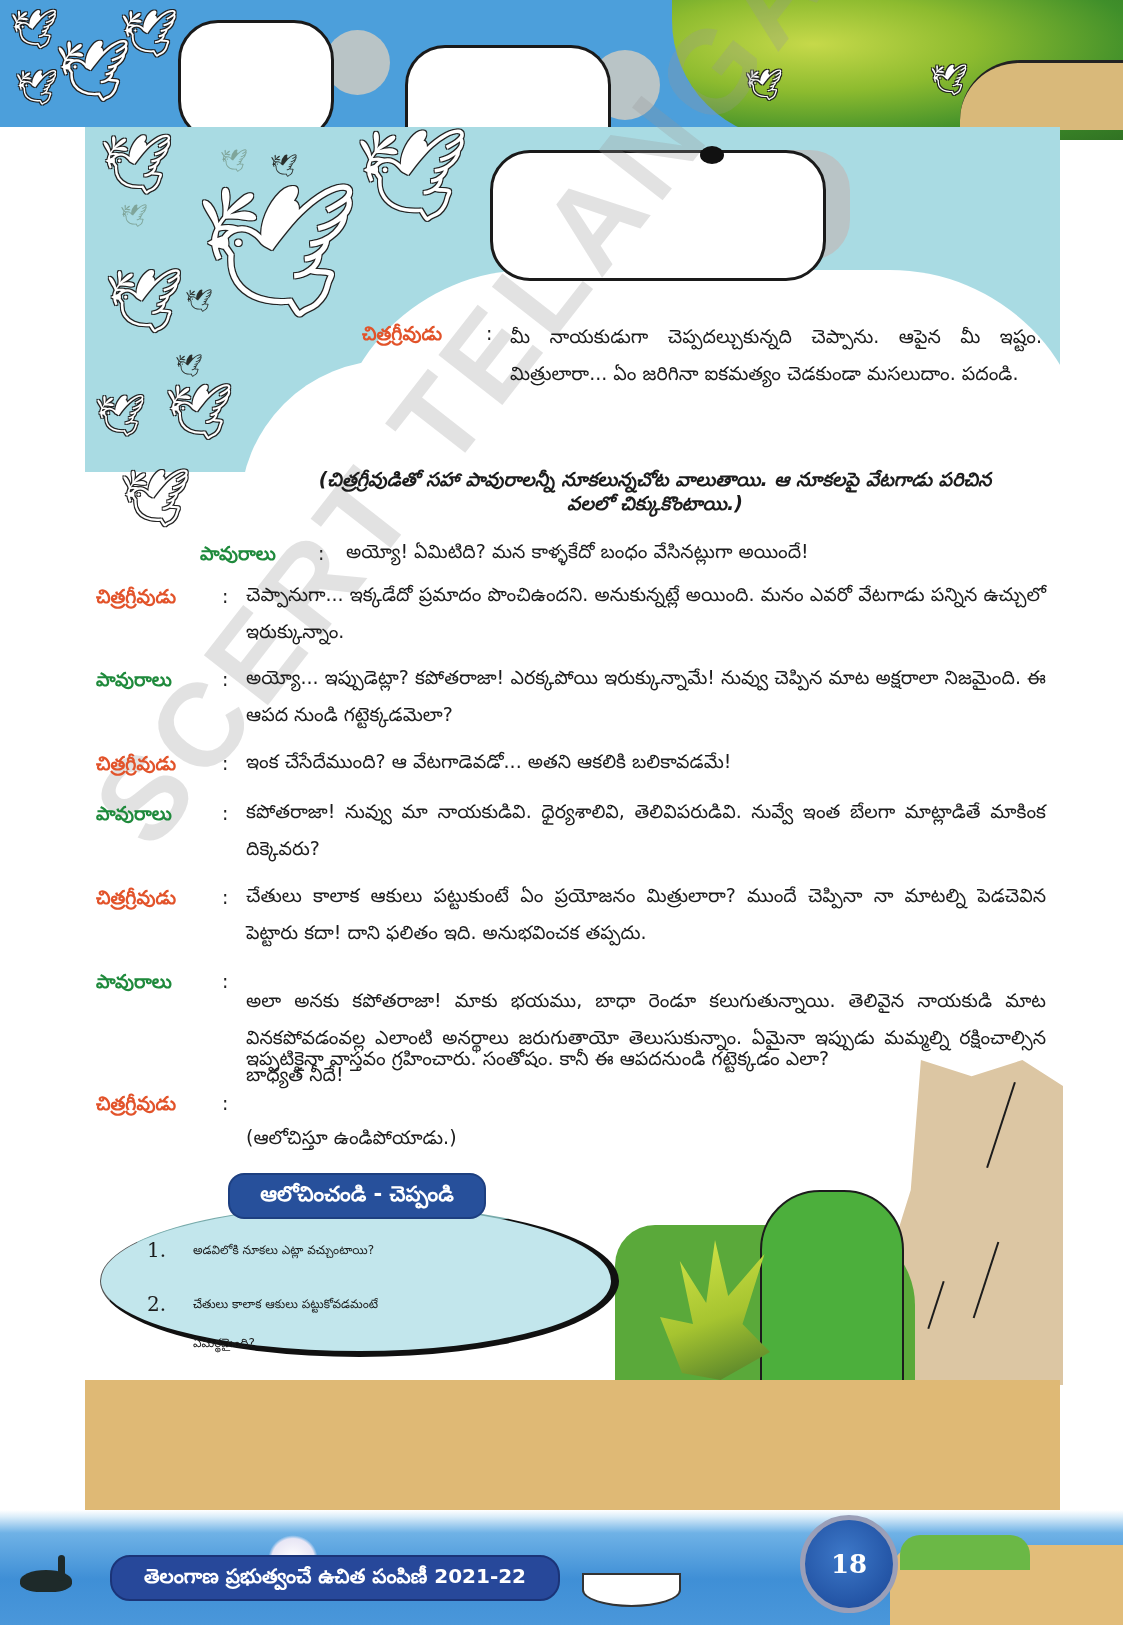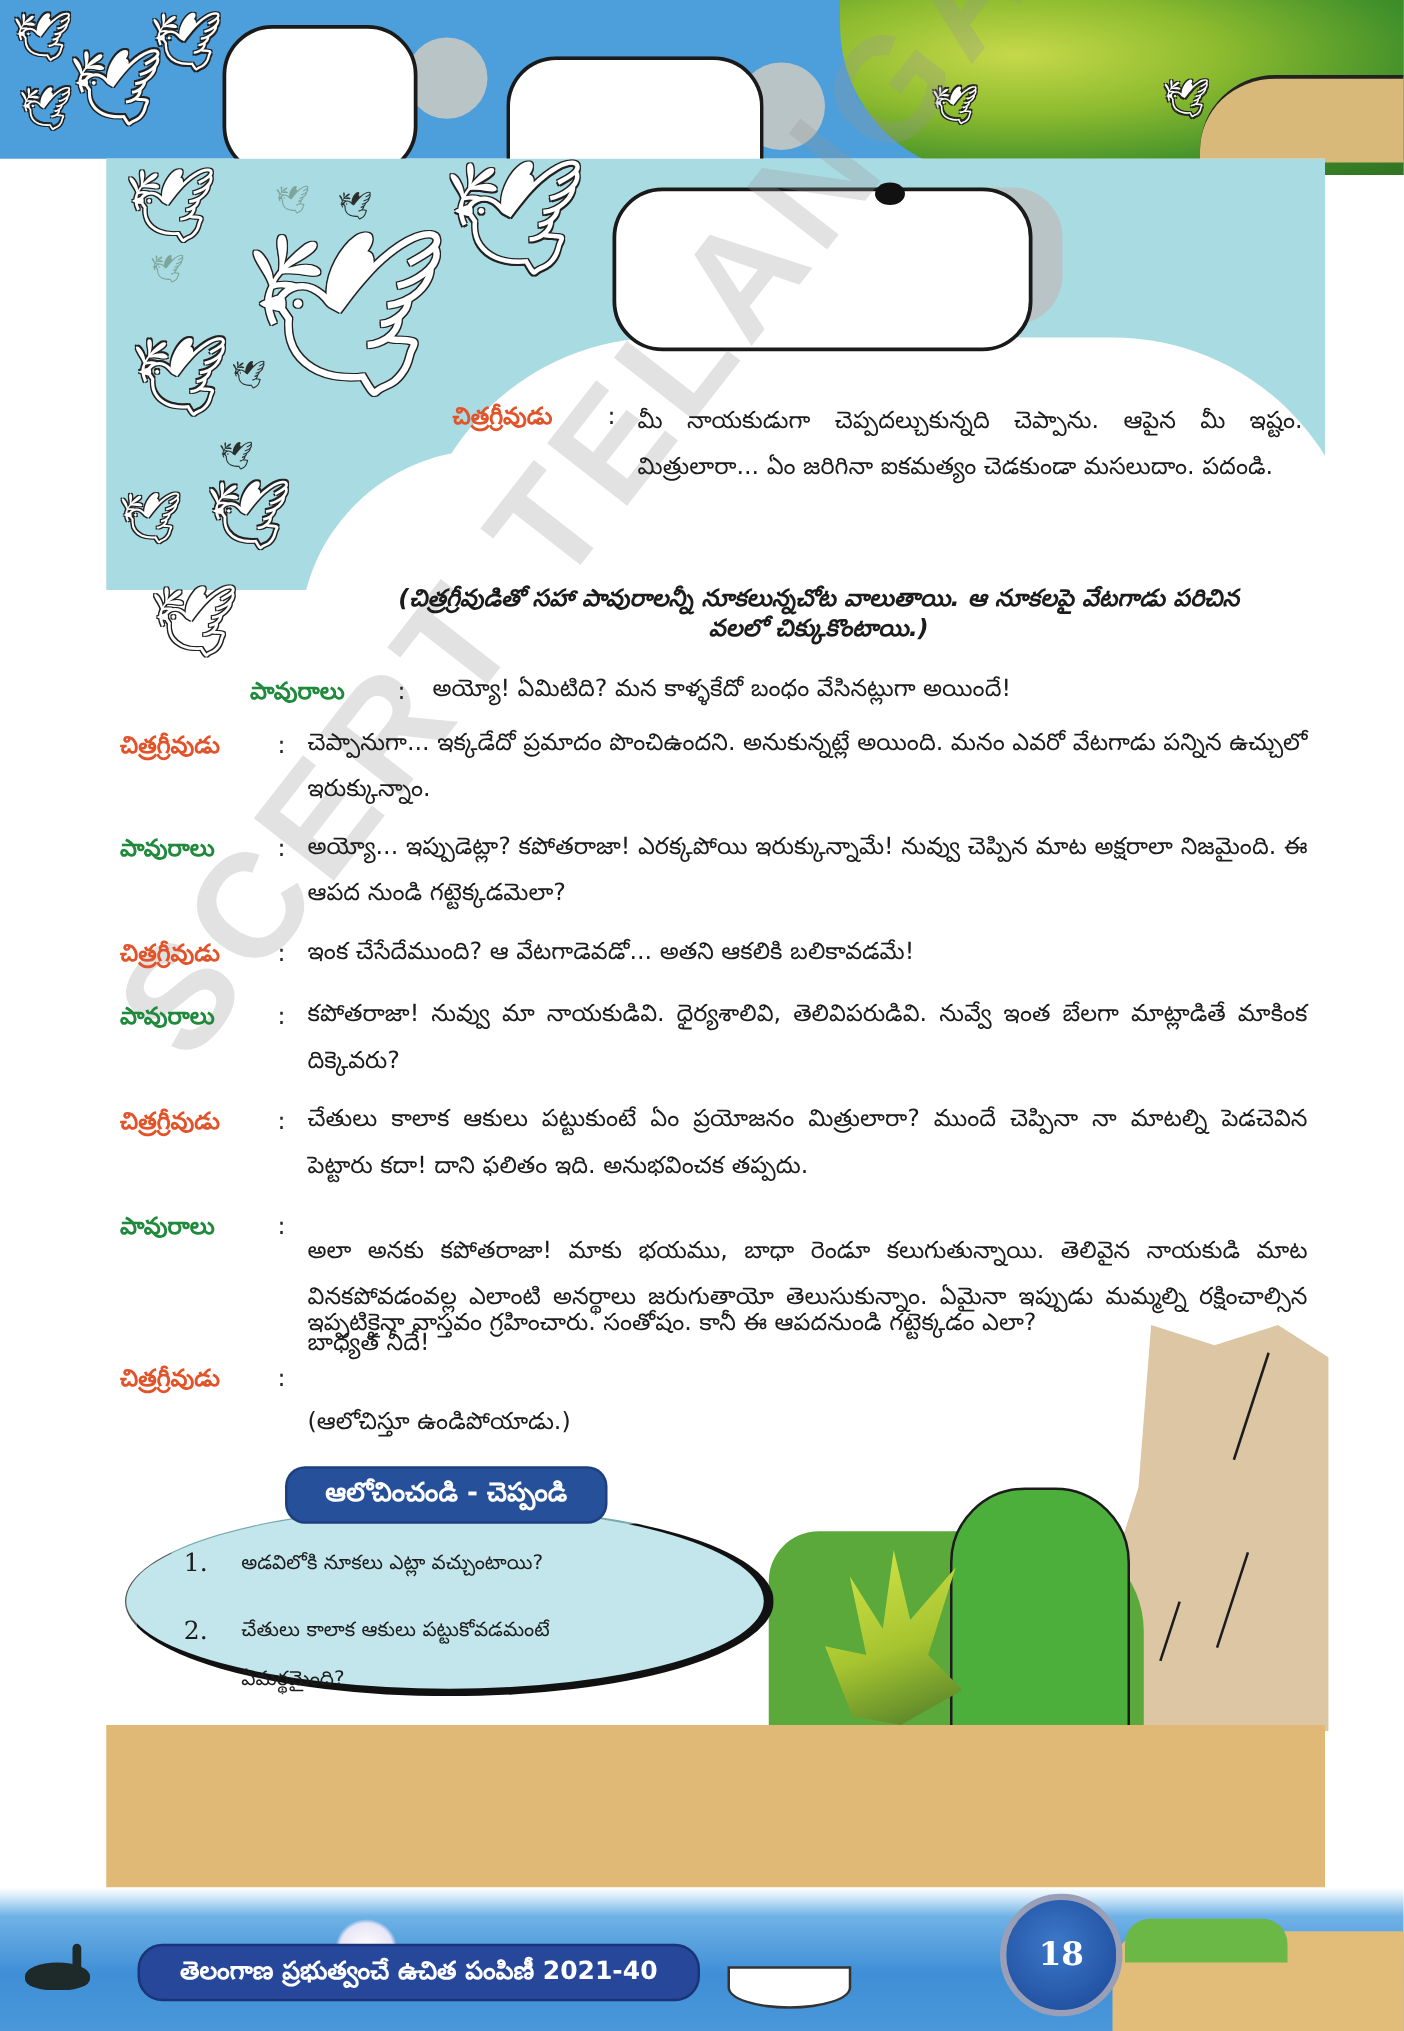--- a/index.html
+++ b/index.html
@@ -119,21 +119,21 @@
     border-left: 1px solid #555; border-top: 1px solid #7aa;
   }
   .think-title {
     left: 230px; top: 1175px; width: 254px; height: 42px;
     background: #27509b; color: #fff; border-radius: 14px;
     font-size: 21px; font-weight: bold;
     display: flex; align-items: center; justify-content: center;
     box-shadow: 0 0 0 2px #1d3f80;
   }
   .q-num { font-size: 20px; color: #1c1c1c; font-family: "DejaVu Serif", serif; }
-  .q-text { font-size: 16px; color: #1c1c1c; line-height: 42px; text-align: justify; }
+  .q-text { font-size: 12px; color: #1c1c1c; line-height: 42px; text-align: justify; }
 
   
   .footer {
     left: 0; top: 1510px; width: 1123px; height: 115px;
     background: linear-gradient(180deg, #ffffff 0%, #d9ecf9 6%, #6fb2e6 20%, #3f8fd6 60%, #4a97da 100%);
   }
   .footer-pill {
     left: 110px; top: 1555px; width: 446px; height: 42px;
     background: #27489a; color: #ffffff; border-radius: 20px;
     font-size: 20px; font-weight: bold;
@@ -272,17 +272,17 @@
 <div class="abs q-text" style="left:193px;top:1229px;width:380px;">అడవిలోకి నూకలు ఎట్లా వచ్చుంటాయి?</div>
 
 <div class="abs q-num" style="left:147px;top:1292px;">2.</div>
 <div class="abs q-text" style="left:193px;top:1283px;width:380px;">చేతులు కాలాక ఆకులు పట్టుకోవడమంటే</div>
 <div class="abs q-text" style="left:193px;top:1322px;width:380px;">ఏమర్థమైంది?</div>
 
 <div class="abs footer"></div>
 <div class="abs lotus"></div>
 <div class="abs cormorant"></div>
 <div class="abs cormorant-neck"></div>
-<div class="abs footer-pill">తెలంగాణ ప్రభుత్వంచే ఉచిత పంపిణీ 2021-40</div>
+<div class="abs footer-pill">తెలంగాణ ప్రభుత్వంచే ఉచిత పంపిణీ 2021-22</div>
 <div class="abs swan-boat"></div>
 <div class="abs footer-land"></div>
 <div class="abs footer-bush"></div>
 <div class="abs page-circle">18</div>
 
 </body></html>

